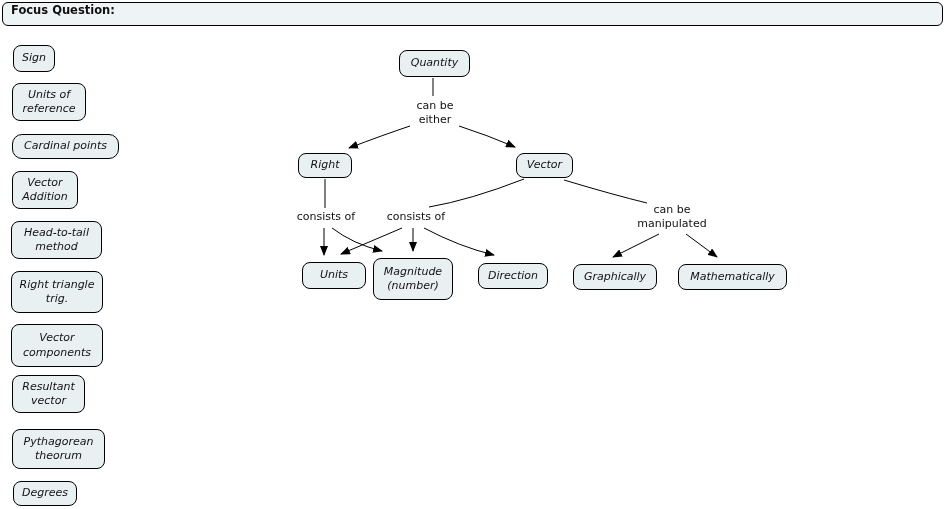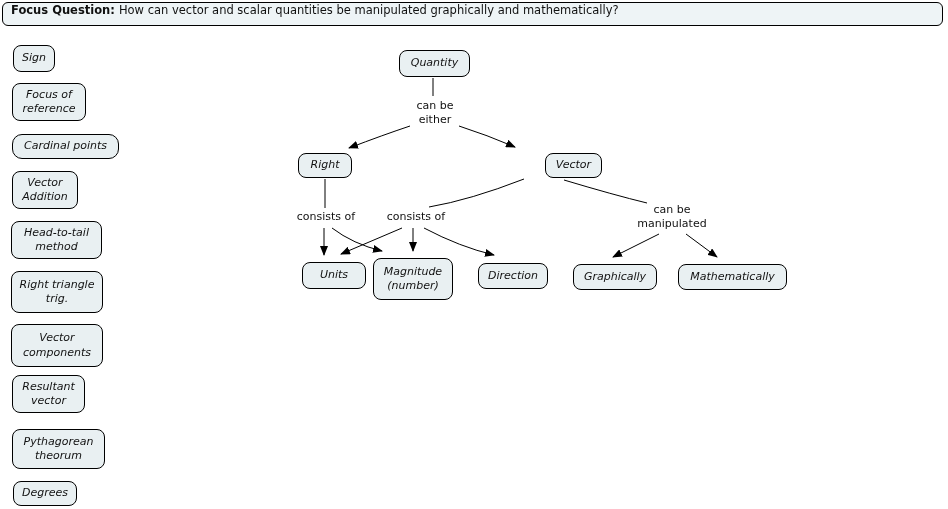--- a/index.html
+++ b/index.html
@@ -34,25 +34,24 @@
   }
   svg.edges { position: absolute; left: 0; top: 0; pointer-events: none; }
 </style>
 </head>
 <body>
 
 <div class="canvas">
 
   <div class="fqbar">
     <b>Focus Question:</b>
-    <span>How can vector and scalar quantities be manipulated graphically and mathematically?</span>
   </div>
 
   <div class="chip" style="left:13px;  top:45px;  width:42px;  height:27px;">Sign</div>
-  <div class="chip" style="left:12px;  top:83px;  width:74px;  height:38px;">Focus of reference</div>
+  <div class="chip" style="left:12px;  top:83px;  width:74px;  height:38px;">Units of reference</div>
   <div class="chip" style="left:12px;  top:134px; width:107px; height:25px;border-radius:10px;">Cardinal points</div>
   <div class="chip" style="left:12px;  top:171px; width:66px;  height:38px;">Vector Addition</div>
   <div class="chip" style="left:11px;  top:221px; width:91px;  height:38px;">Head-to-tail method</div>
   <div class="chip" style="left:11px;  top:324px; width:92px;  height:43px;">Vector components</div>
   <div class="chip" style="left:11px;  top:271px; width:92px;  height:42px;">Right triangle trig.</div>
   <div class="chip" style="left:12px;  top:375px; width:73px;  height:38px;">Resultant vector</div>
   <div class="chip" style="left:12px;  top:429px; width:93px;  height:40px;">Pythagorean theorum</div>
   <div class="chip" style="left:13px;  top:481px; width:64px;  height:25px;">Degrees</div>
 
   <svg class="edges" width="948" height="509" viewBox="0 0 948 509">
@@ -71,21 +70,21 @@
     <path d="M402,228 L341,254" stroke="#000" fill="none" marker-end="url(#arw)"></path>
     <path d="M413,228 L413,251" stroke="#000" fill="none" marker-end="url(#arw)"></path>
     <path d="M424,228 Q460,247 494,255" stroke="#000" fill="none" marker-end="url(#arw)"></path>
     <path d="M564,180 Q614,195 647,203" stroke="#000" fill="none"></path>
     <path d="M659,234 L613,257" stroke="#000" fill="none" marker-end="url(#arw)"></path>
     <path d="M686,234 L717,257" stroke="#000" fill="none" marker-end="url(#arw)"></path>
   </svg>
 
   <div class="node" style="left:399px; top:50px;  width:71px;  height:27px;">Quantity</div>
   <div class="node" style="left:298px; top:153px; width:54px;  height:25px;">Right</div>
-  <div class="node" style="left:516px; top:153px; width:57px;  height:25px;margin-left:29px;">Vector</div>
+  <div class="node" style="left:516px; top:153px; width:57px;  height:25px;">Vector</div>
   <div class="node" style="left:302px; top:262px; width:64px;  height:27px;">Units</div>
   <div class="node" style="left:373px; top:258px; width:80px;  height:42px;">Magnitude (number)</div>
   <div class="node" style="left:478px; top:263px; width:70px;  height:26px;">Direction</div>
   <div class="node" style="left:573px; top:264px; width:84px;  height:26px;">Graphically</div>
   <div class="node" style="left:678px; top:264px; width:109px; height:26px;">Mathematically</div>
 
   <div class="linklabel" style="left:405px; top:97px;  width:60px; height:32px;">can be either</div>
   <div class="linklabel" style="left:291px; top:209px; width:70px; height:16px;">consists of</div>
   <div class="linklabel" style="left:381px; top:209px; width:70px; height:16px;">consists of</div>
   <div class="linklabel" style="left:632px; top:201px; width:80px; height:32px;">can be manipulated</div>

